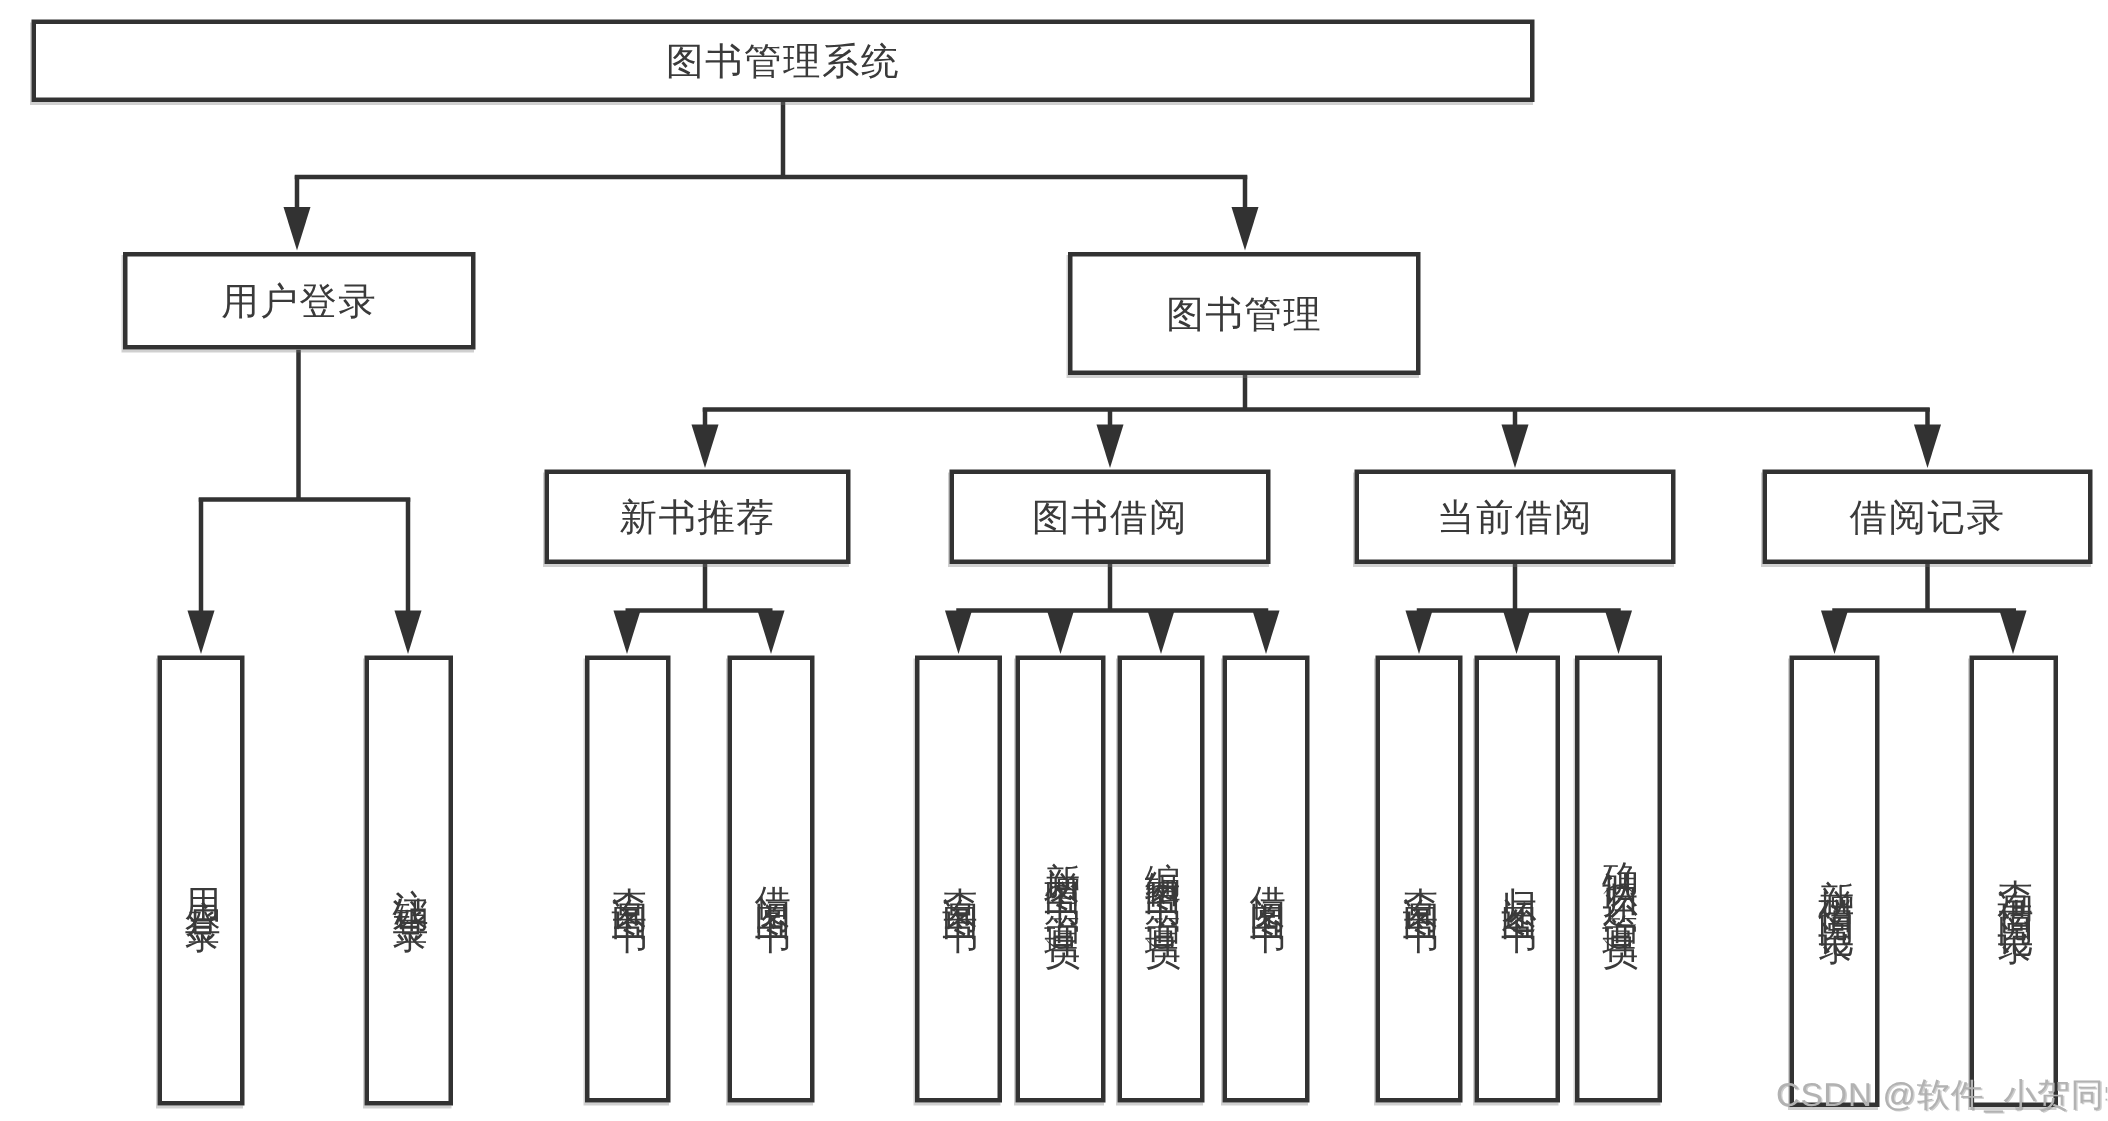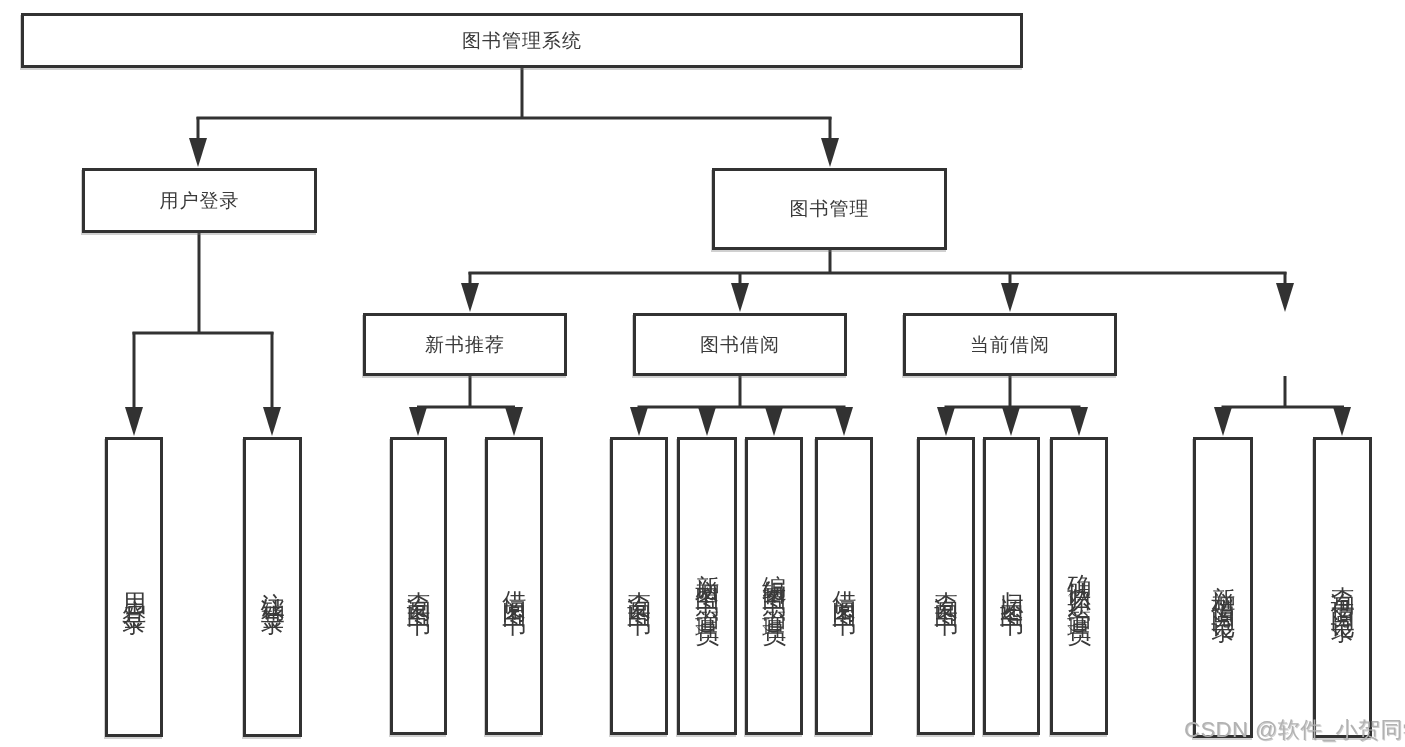--- a/index.html
+++ b/index.html
@@ -36,21 +36,21 @@
     box-sizing: border-box;
     border: 3px solid var(--line, #323232);
     background: #ffffff;
     display: flex;
     align-items: center;
     justify-content: center;
     color: var(--text, #3a3a3a);
     box-shadow: -1px 2px 0 rgba(120,120,120,0.35);
   }
   .hbox {
-    font-size: 19px;
+    font-size: 25px;
     letter-spacing: 1px;
     white-space: nowrap;
   }
   .vbox {
     writing-mode: vertical-rl;
     text-orientation: mixed;
     font-size: 24px;
     letter-spacing: 7px;
     line-height: 1.1;
   }
@@ -127,20 +127,21 @@
   </svg>
 
   <div class="box hbox" style="left:21px; top:13px; width:1002px; height:55px;">图书管理系统</div>
 
   <div class="box hbox" style="left:82px; top:168px; width:235px; height:65px;">用户登录</div>
   <div class="box hbox" style="left:712px; top:168px; width:235px; height:82px;">图书管理</div>
 
   <div class="box hbox" style="left:363px; top:313px; width:204px; height:63px;">新书推荐</div>
   <div class="box hbox" style="left:633px; top:313px; width:214px; height:63px;">图书借阅</div>
   <div class="box hbox" style="left:903px; top:313px; width:214px; height:63px;">当前借阅</div>
+  <div class="box hbox" style="left:1175px; top:313px; width:220px; height:63px;">借阅记录</div>
 
   <div class="box vbox" style="left:105px; top:437px; width:58px; height:300px;">用户登录</div>
   <div class="box vbox" style="left:243px; top:437px; width:59px; height:300px;">注销登录</div>
 
   <div class="box vbox" style="left:390px; top:437px; width:57px; height:298px;">查询图书</div>
   <div class="box vbox" style="left:485px; top:437px; width:58px; height:298px;">借阅图书</div>
 
   <div class="box vbox" style="left:610px; top:437px; width:58px; height:298px;">查询图书</div>
   <div class="box vbox" style="left:677px; top:437px; width:60px; height:298px;">新增图书（管理员）</div>
   <div class="box vbox" style="left:745px; top:437px; width:58px; height:298px;">编辑图书（管理员）</div>

